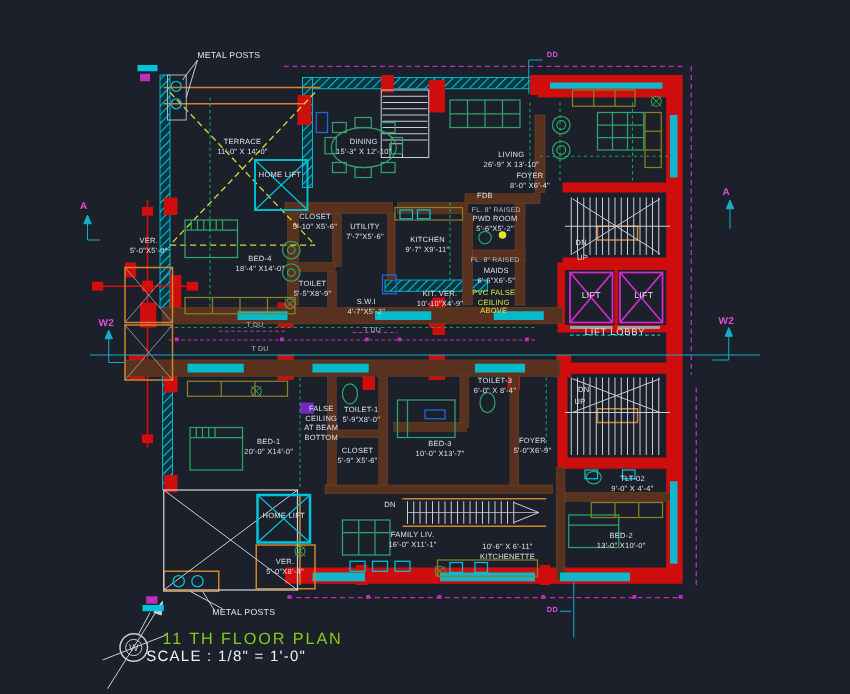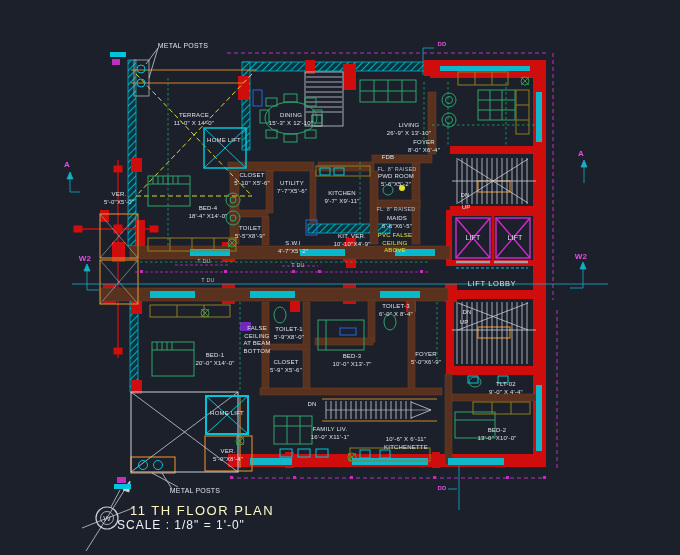--- a/index.html
+++ b/index.html
@@ -8,21 +8,21 @@
   #canvas svg{position:absolute;left:0;top:0;}
   .lbl{position:absolute;transform:translate(-50%,-50%);color:#dde2e8;
     font-size:6px;line-height:1.25;text-align:center;white-space:pre-line;
     letter-spacing:.2px;pointer-events:none;}
   .t7{font-size:7px;}
   .t75{font-size:7.5px;letter-spacing:.6px;}
   .t55{font-size:5.5px;color:#b9bfc7;}
   .mag{color:#e04fe0;font-size:8px;font-weight:bold;}
   .mag6{color:#e04fe0;font-size:6px;font-weight:bold;}
   .yellow{color:#e3e338;}
-  .title1{position:absolute;color:#fef9c3;font-size:13px;letter-spacing:1.5px;
+  .title1{position:absolute;color:#84cc16;font-size:13px;letter-spacing:1.5px;
     font-family:"Liberation Sans",sans-serif;}
   .title2{position:absolute;color:#eef1f5;font-size:12px;letter-spacing:1px;
     font-family:"Liberation Sans",sans-serif;}
 </style>
 </head>
 <body>
 
 <div id="canvas">
 
 <svg width="680" height="555" viewBox="0 0 680 555">
@@ -474,21 +474,21 @@
 10'-10"X4'-9"</div>
 <div class="lbl" style="left:397px;top:222px">MAIDS
 6'-6"X6'-5"</div>
 <div class="lbl yellow" style="left:395px;top:243px">PVC FALSE
 CEILING
 ABOVE</div>
 <div class="lbl" style="left:465px;top:196px">DN</div>
 <div class="lbl" style="left:466px;top:208px">UP</div>
 <div class="lbl t7" style="left:473px;top:238px">LIFT</div>
 <div class="lbl t7" style="left:515px;top:238px">LIFT</div>
-<div class="lbl t75" style="left:492px;top:284px">LIFT LOBBY</div>
+<div class="lbl t75" style="left:492px;top:266px">LIFT LOBBY</div>
 <div class="lbl" style="left:119px;top:198px">VER.
 5'-0"X5'-0"</div>
 <div class="lbl t55" style="left:204px;top:261px">T DU</div>
 <div class="lbl t55" style="left:298px;top:265px">T DU</div>
 <div class="lbl t55" style="left:208px;top:280px">T DU</div>
 <div class="lbl" style="left:215px;top:359px">BED-1
 20'-0" X14'-0"</div>
 <div class="lbl" style="left:257px;top:340px">FALSE
 CEILING
 AT BEAM

